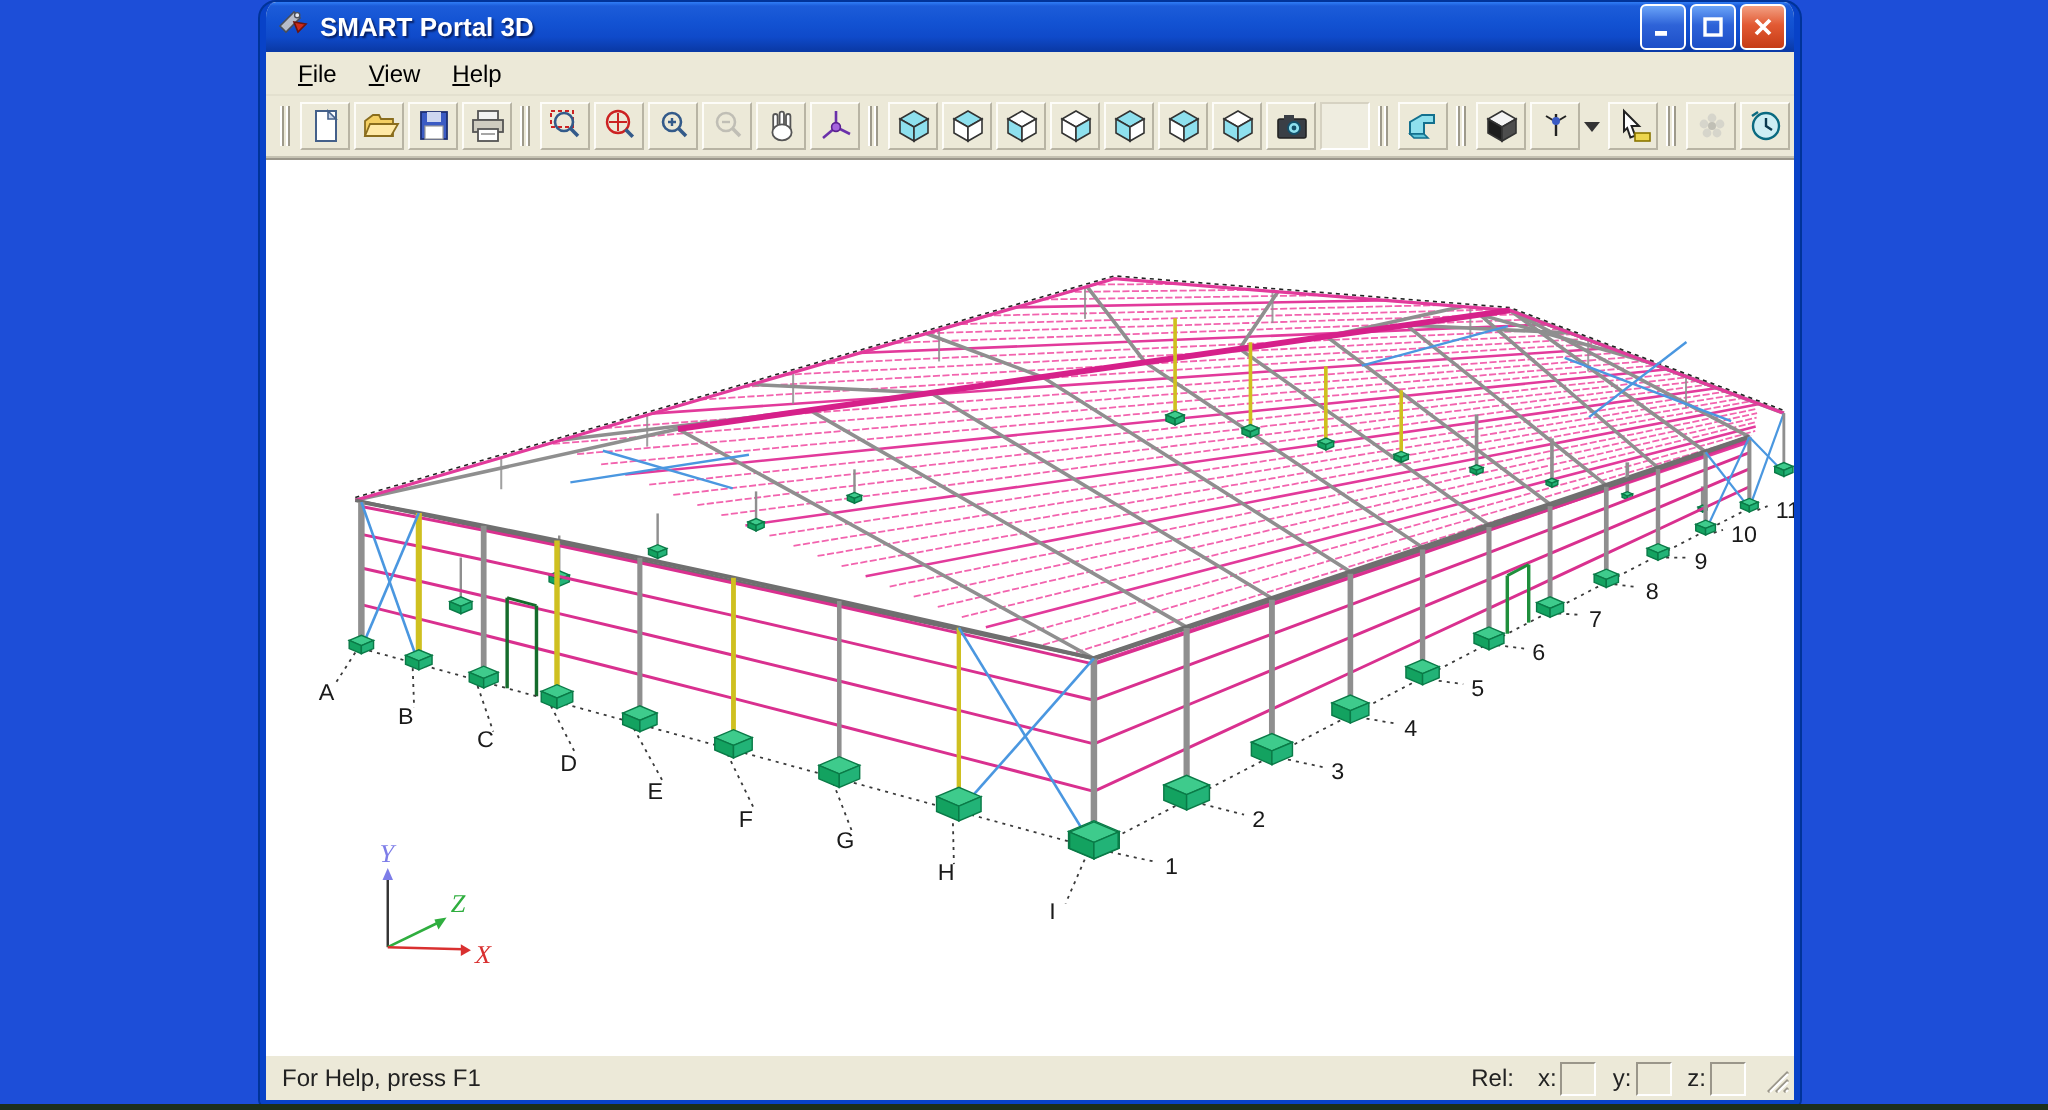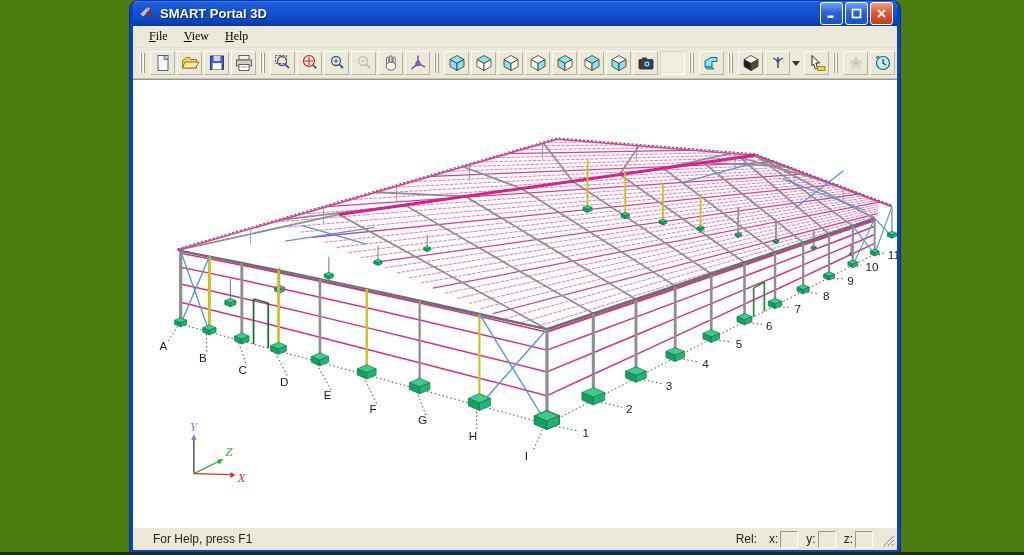--- a/index.html
+++ b/index.html
@@ -1,56 +1,56 @@
 <!DOCTYPE html>
 <html><head>
 <meta charset="utf-8">
 <style>
   html,body{margin:0;padding:0;background:#ffffff;font-family:"Liberation Sans",sans-serif;}
-  #stage{position:relative;width:1024px;height:555px;background:#4d7c0f;overflow:hidden;}
+  #stage{position:relative;width:1024px;height:555px;background:#1d4ed8;overflow:hidden;}
   #bottom-strip{position:absolute;left:0;bottom:0;width:1024px;height:3px;background:#1c2f1c;}
   
   #win{position:absolute;left:130px;top:1px;width:764px;height:549px;
        border-radius:8px 8px 3px 3px;background:#ECE9D8;
        box-shadow:0 0 0 1px #003399;
        display:flex;flex-direction:column;overflow:hidden;
        border:3px solid #0842C8;border-top:none;}
   #titlebar{height:25px;flex:0 0 25px;display:flex;align-items:center;padding:0 4px 0 6px;
      background:linear-gradient(180deg,#2F7DF6 0%,#1C5CD9 8%,#1353D3 40%,#0F4ACA 70%,#0A3AA8 96%);
      border-radius:5px 5px 0 0;}
   #title-text{color:#fff;font-weight:bold;font-size:13px;margin-left:5px;flex:1;
      text-shadow:1px 1px 1px rgba(0,0,30,.6);white-space:nowrap;}
   .winbtn{width:21px;height:21px;margin-left:2px;border-radius:3px;border:1px solid #fff;
      display:flex;align-items:center;justify-content:center;}
   .winbtn.blue{background:linear-gradient(180deg,#6AA4F8,#2E63D8 45%,#1D4FC8);}
   .winbtn.red{background:linear-gradient(180deg,#F2A083,#E25A33 45%,#C63C16);}
   
   #menubar{height:21px;flex:0 0 21px;background:#ECE9D8;display:flex;align-items:center;
-     padding-left:8px;font-size:12px;border-bottom:1px solid #E3E0CF;font-family:Liberation Serif, serif;}
+     padding-left:8px;font-size:12px;border-bottom:1px solid #E3E0CF;}
   .menu-item{padding:2px 8px;color:#000;}
   .menu-item u{text-decoration:underline;}
   
   #toolbar{height:28px;flex:0 0 28px;background:#ECE9D8;display:flex;align-items:center;
      padding:1px 4px;border-bottom:1px solid #C5C2B2;}
   .tb-group{display:flex;align-items:center;}
   .gripper{width:7px;height:20px;margin:0 3px 0 2px;
      background:linear-gradient(90deg,transparent 1px,#fff 1px,#fff 2px,#9e9a8b 2px,#9e9a8b 3px,transparent 3px,transparent 4px,#fff 4px,#fff 5px,#9e9a8b 5px,#9e9a8b 6px,transparent 6px);}
   .tbtn{width:23px;height:22px;display:flex;align-items:center;justify-content:center;
      border:1px solid;border-color:#fdfcf8 #b8b4a4 #b8b4a4 #fdfcf8;background:#ECE9D8;margin:0 1px;}
   .tbtn.disabled svg{filter:grayscale(1) opacity(.45);}
   .tbtn.blank{border-color:#d6d2c2 #fff #fff #d6d2c2;background:#EFEDE0;}
   .dd-arrow{width:0;height:0;border-left:4px solid transparent;border-right:4px solid transparent;
      border-top:5px solid #333;margin:0 3px 0 1px;}
   
   #viewport{flex:1;background:#fff;position:relative;border-top:1px solid #9a968a;overflow:hidden;}
   #scene{width:100%;height:100%;display:block;}
   
   #statusbar{height:22px;flex:0 0 22px;background:#ECE9D8;display:flex;align-items:center;
      font-size:12px;color:#222;padding:0 2px 0 8px;border-top:1px solid #fff;}
-  #status-msg{flex:1;margin-left:12px;}
+  #status-msg{flex:1;}
   .rel-label{margin:0 4px 1px 10px;color:#222;}
   .coord-label{margin:0 2px 0 8px;color:#222;}
   .coord-box{width:16px;height:15px;background:#ECE9D8;border:1px solid;
      border-color:#9a968a #fff #fff #9a968a;}
   #grip{width:16px;height:16px;margin-left:6px;}
 </style>
 </head>
 <body>
 
 <div id="stage">

